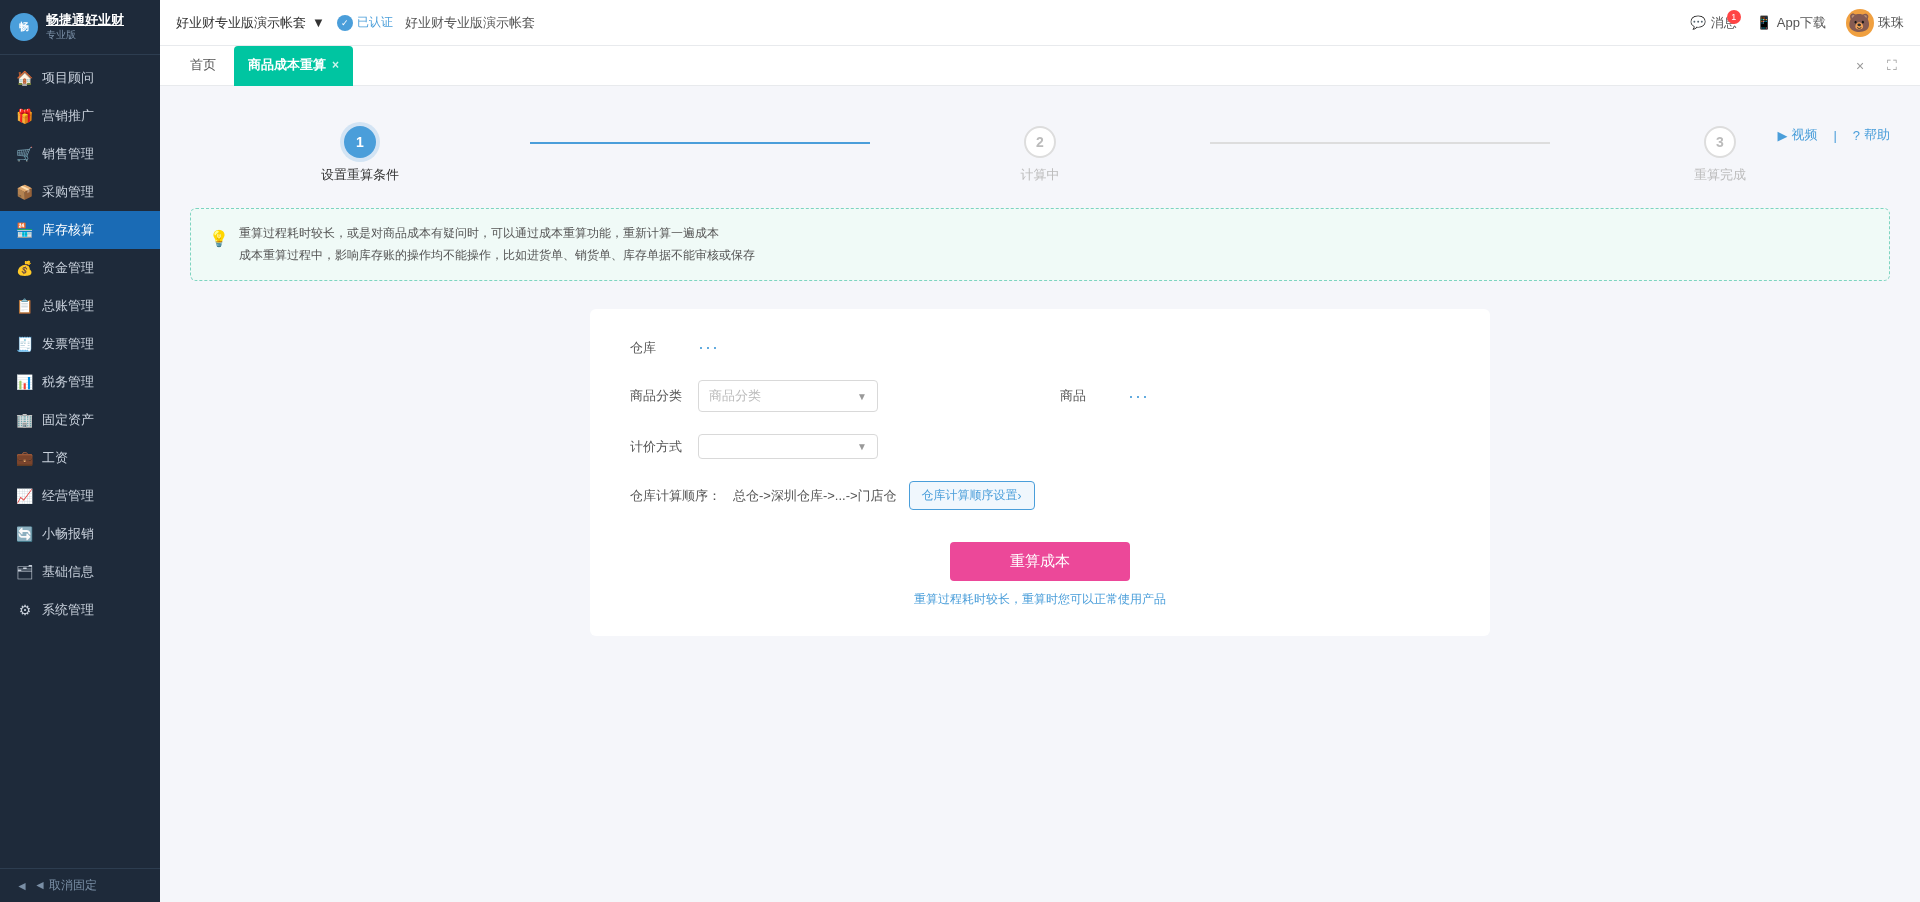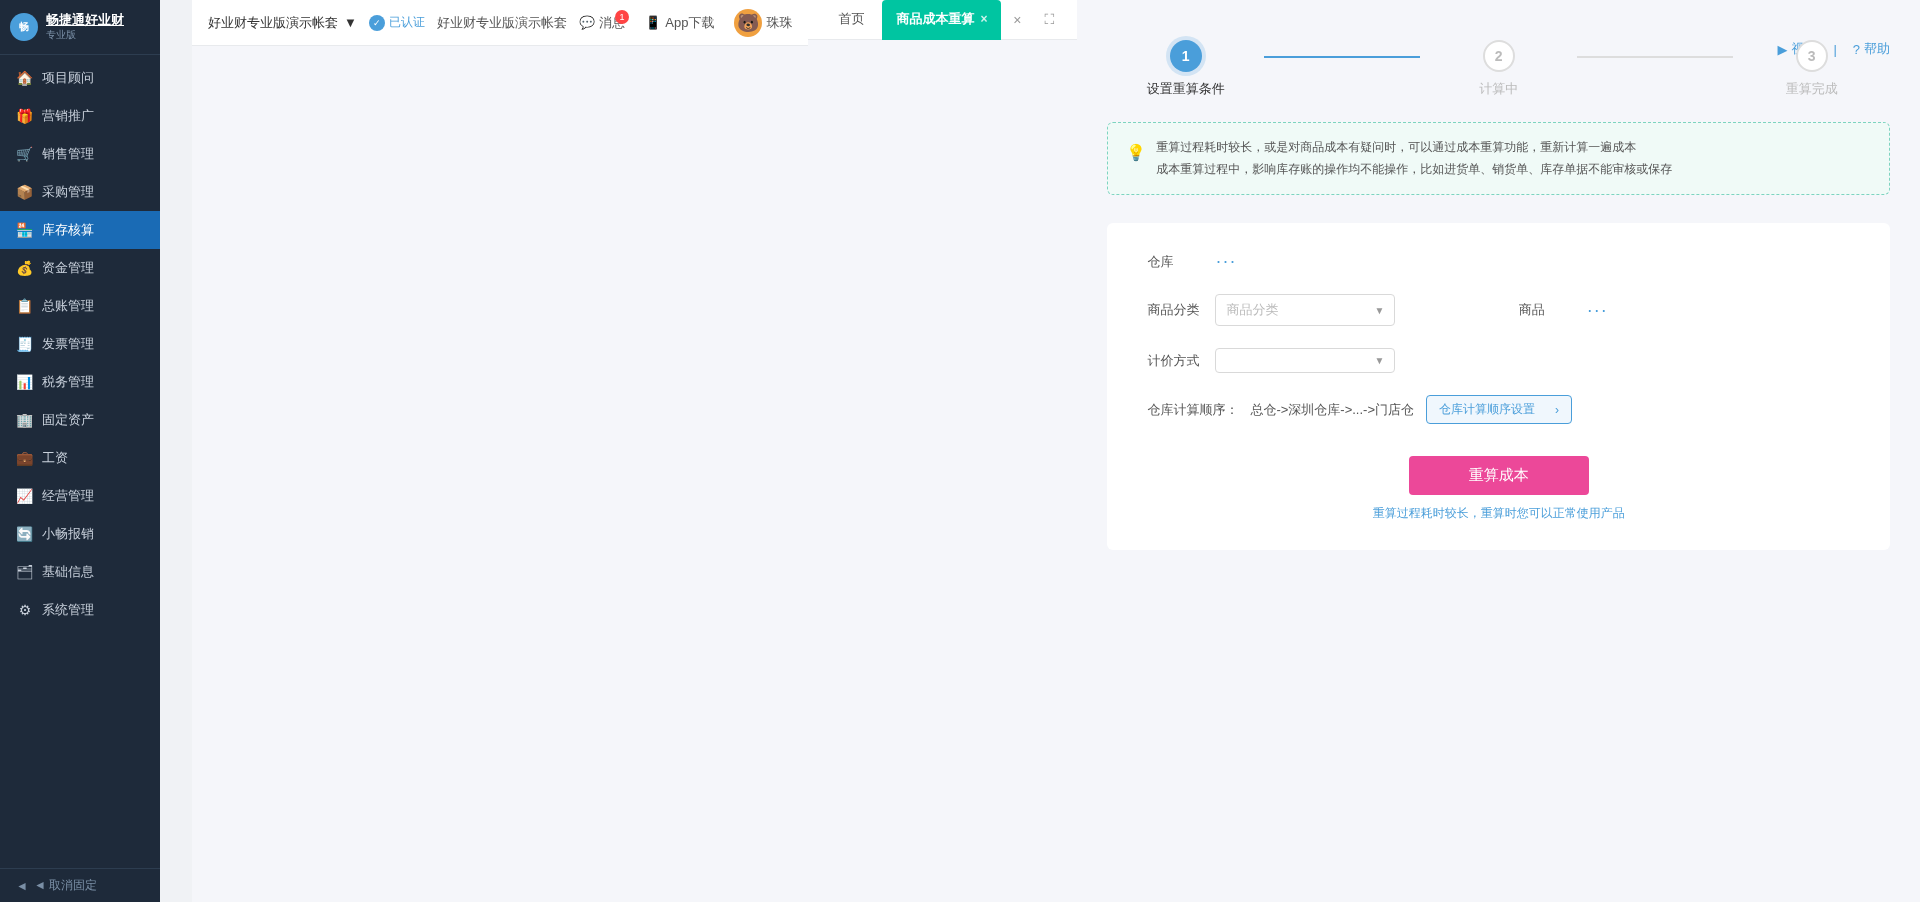--- a/index.html
+++ b/index.html
@@ -74,24 +74,23 @@
       cursor: pointer;
       display: flex;
       align-items: center;
       gap: 6px;
     }
 
     
     .main-area {
       flex: 1;
       display: flex;
-      flex-direction: row;
+      flex-direction: column;
       background: #f5f6fa;
       overflow: hidden;
-      margin-left: 32px;
     }
 
     
     .topbar {
       background: #fff;
       height: 46px;
       display: flex;
       align-items: center;
       padding: 0 16px;
       border-bottom: 1px solid #e8eaed;
@@ -381,21 +380,21 @@
       align-items: center;
       gap: 12px;
       font-size: 13px;
       color: #555;
     }
     .warehouse-order-label { white-space: nowrap; }
     .warehouse-order-value { color: #555; }
     .warehouse-order-btn {
       display: flex;
       align-items: center;
-      gap: 20px;
+      gap: 0;
       border: 1px solid #4a9eda;
       border-radius: 4px;
       padding: 5px 12px;
       color: #4a9eda;
       font-size: 12px;
       cursor: pointer;
       background: #f0f7fd;
     }
 
     

